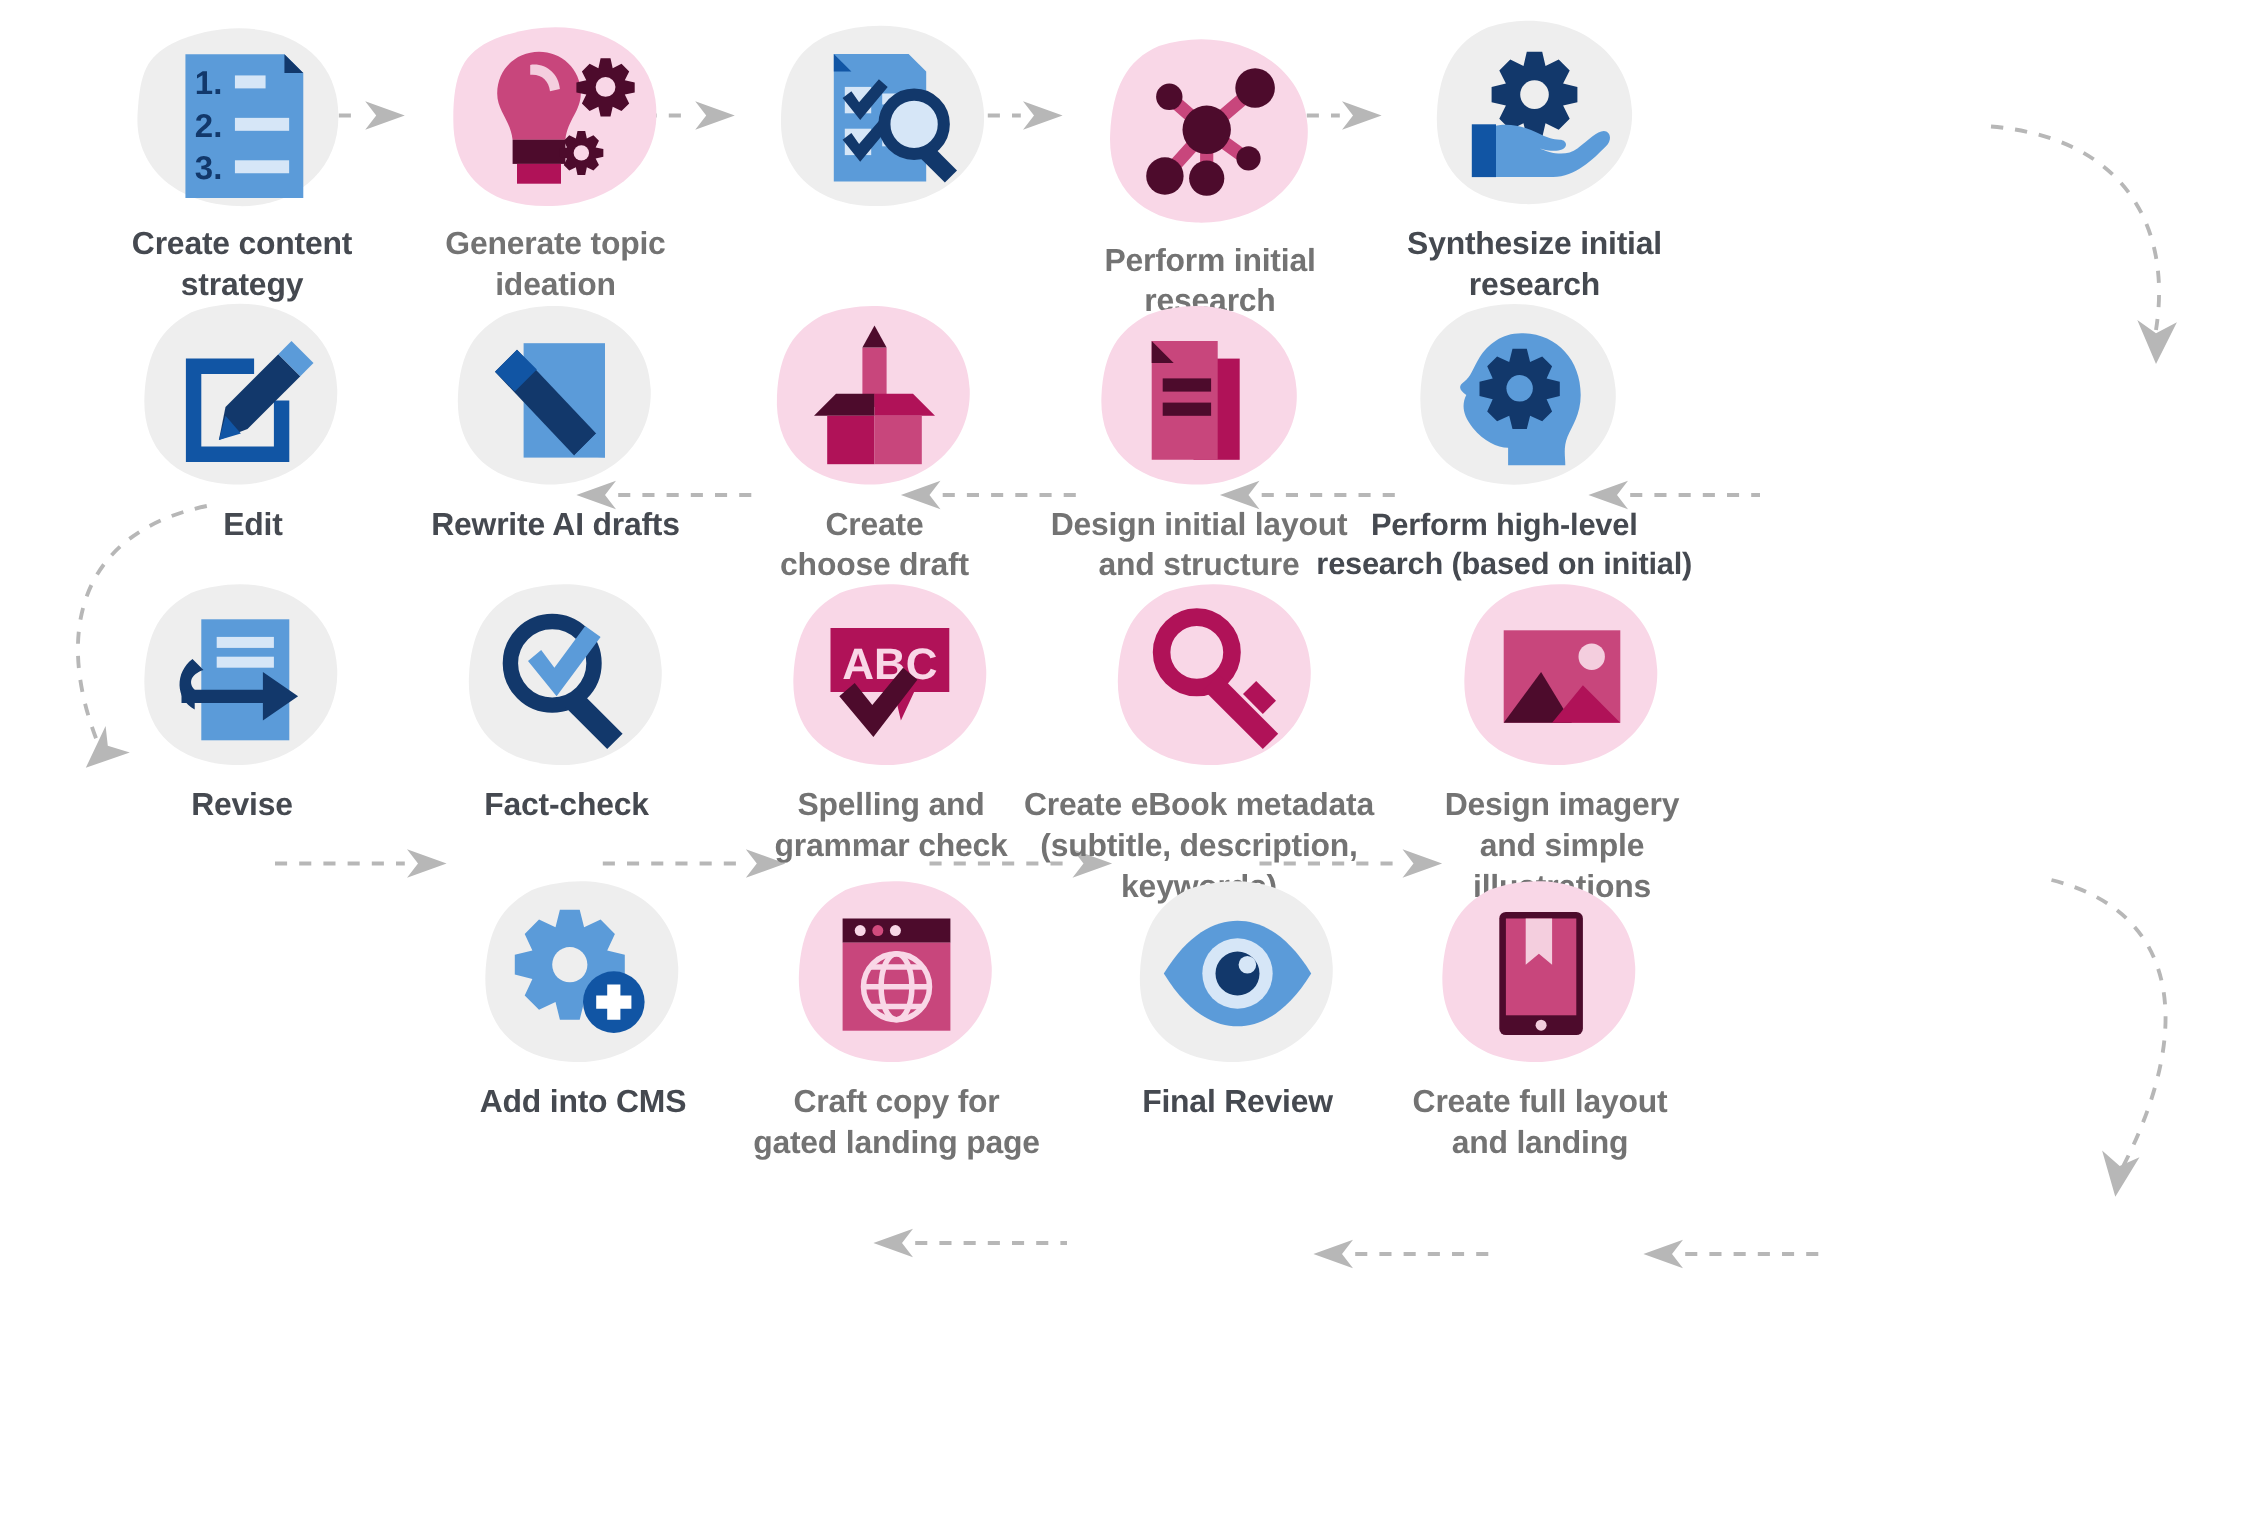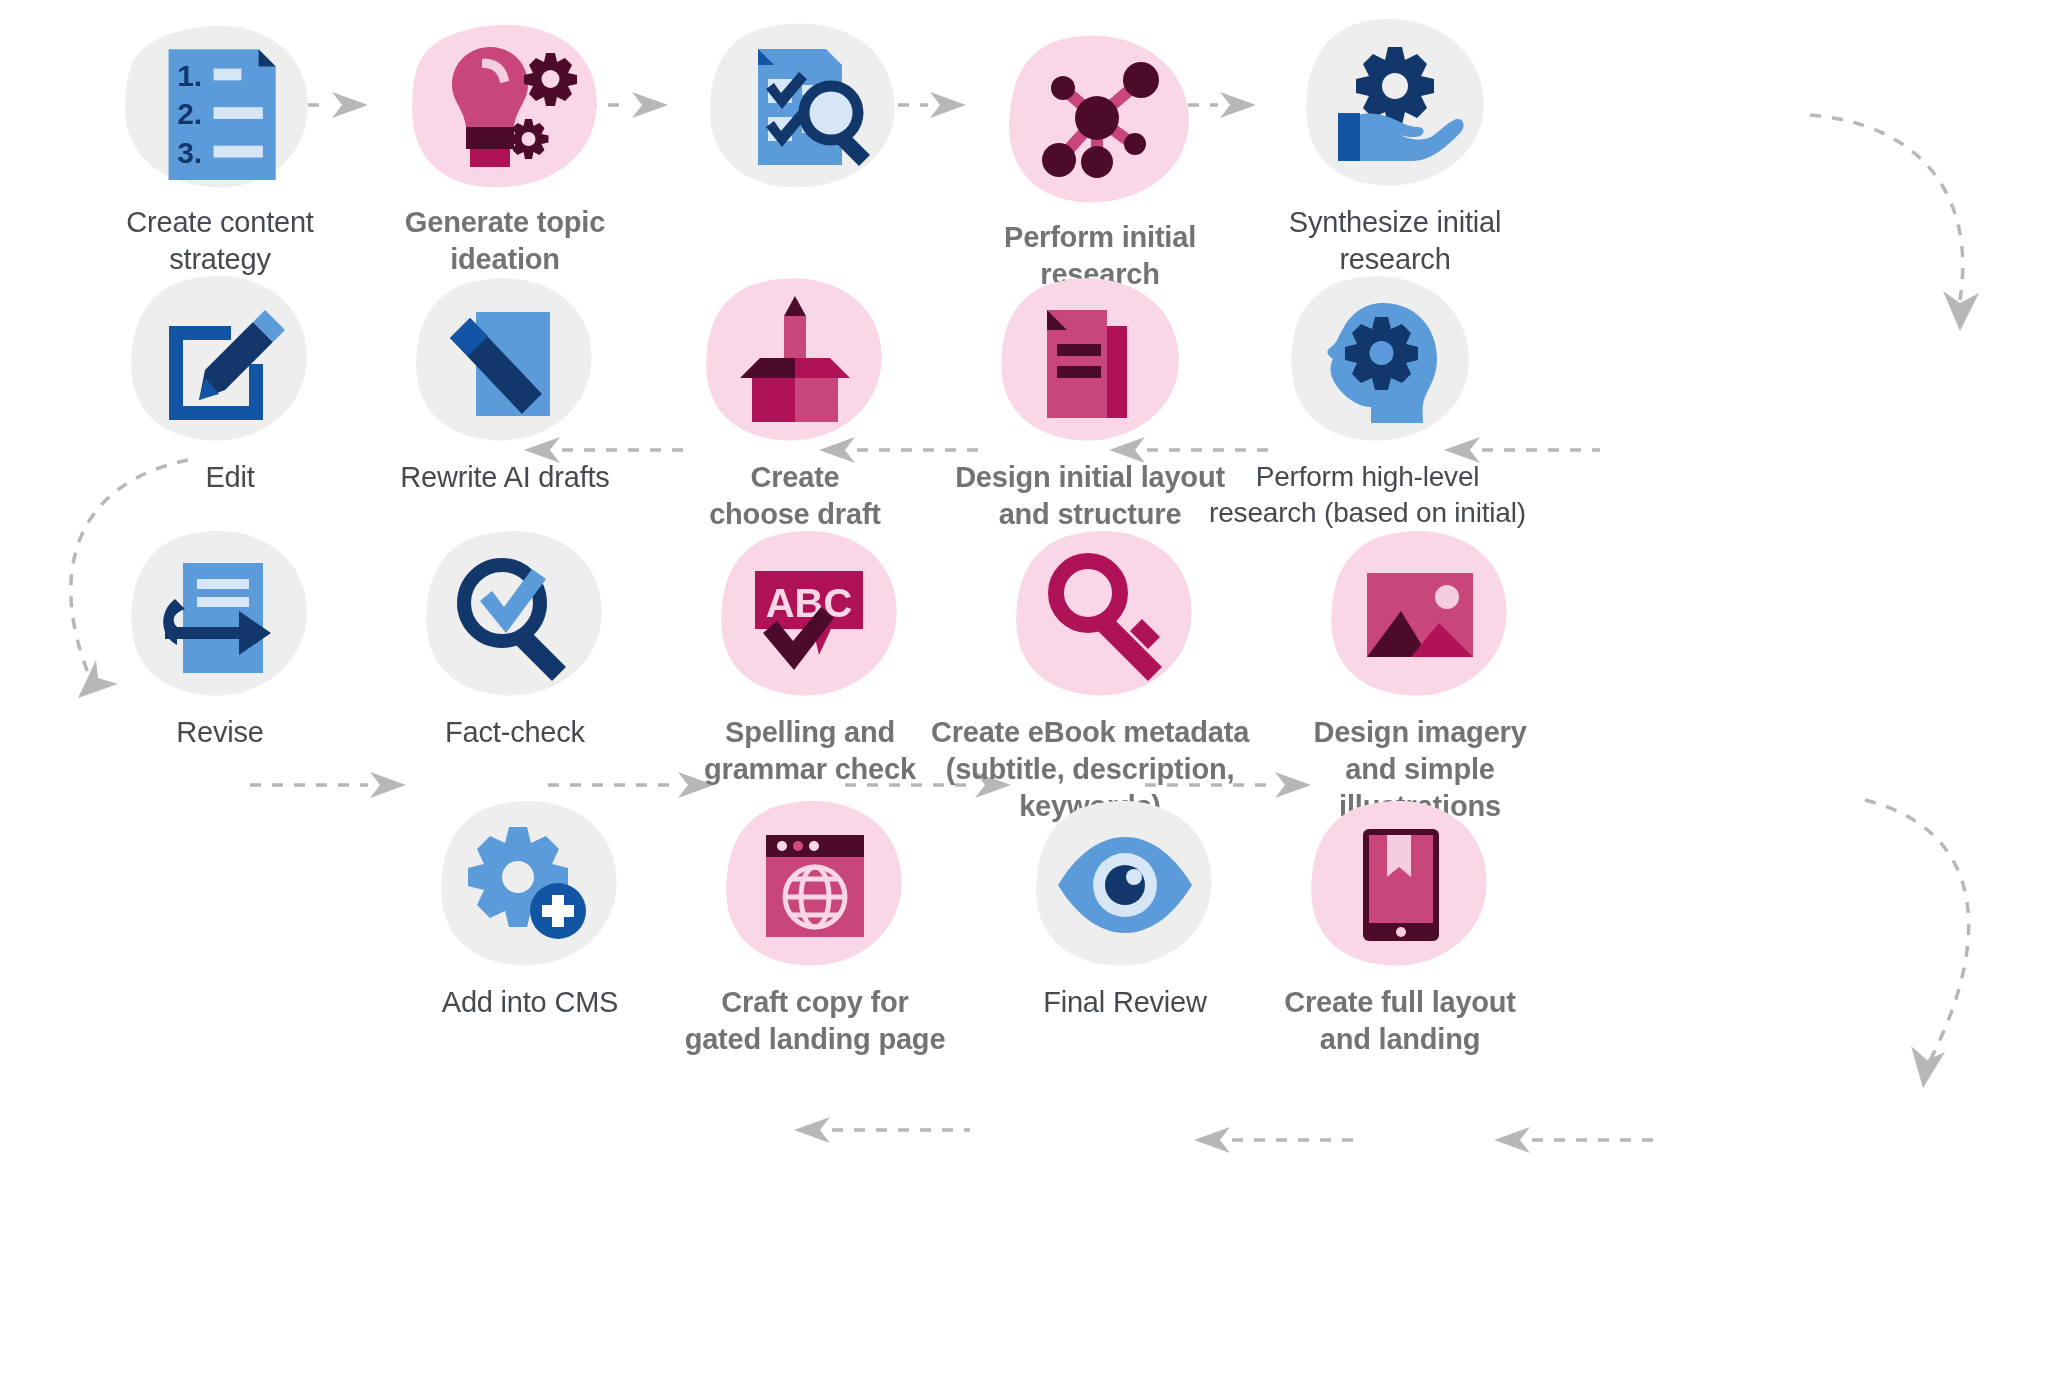--- a/index.html
+++ b/index.html
@@ -4,21 +4,21 @@
 <style>
   html,body{margin:0;padding:0;background:#ffffff;}
   body{width:2048px;height:1379px;font-family:"Liberation Sans",sans-serif;overflow:hidden;}
   #stage{position:relative;width:2048px;height:1379px;}
 
   .step{position:absolute;width:300px;display:flex;flex-direction:column;align-items:center;}
   .iconwrap{position:relative;width:220px;height:190px;display:flex;align-items:center;justify-content:center;}
   .blob{position:absolute;left:0;top:0;width:100%;height:100%;}
   .glyph{position:relative;width:150px;height:150px;}
   .label{margin-top:4px;text-align:center;line-height:1.28;font-size:29px;letter-spacing:-0.2px;}
-  .label.gray{color:#454950;font-weight:400;}
+  .label.gray{color:#454950;font-weight:700;}
   .label.pink{color:#737373;font-weight:700;}
 
   .arrow{position:absolute;pointer-events:none;}
   svg{display:block;overflow:visible;}
 </style>
 </head>
 <body>
 
 <div id="stage">
 

